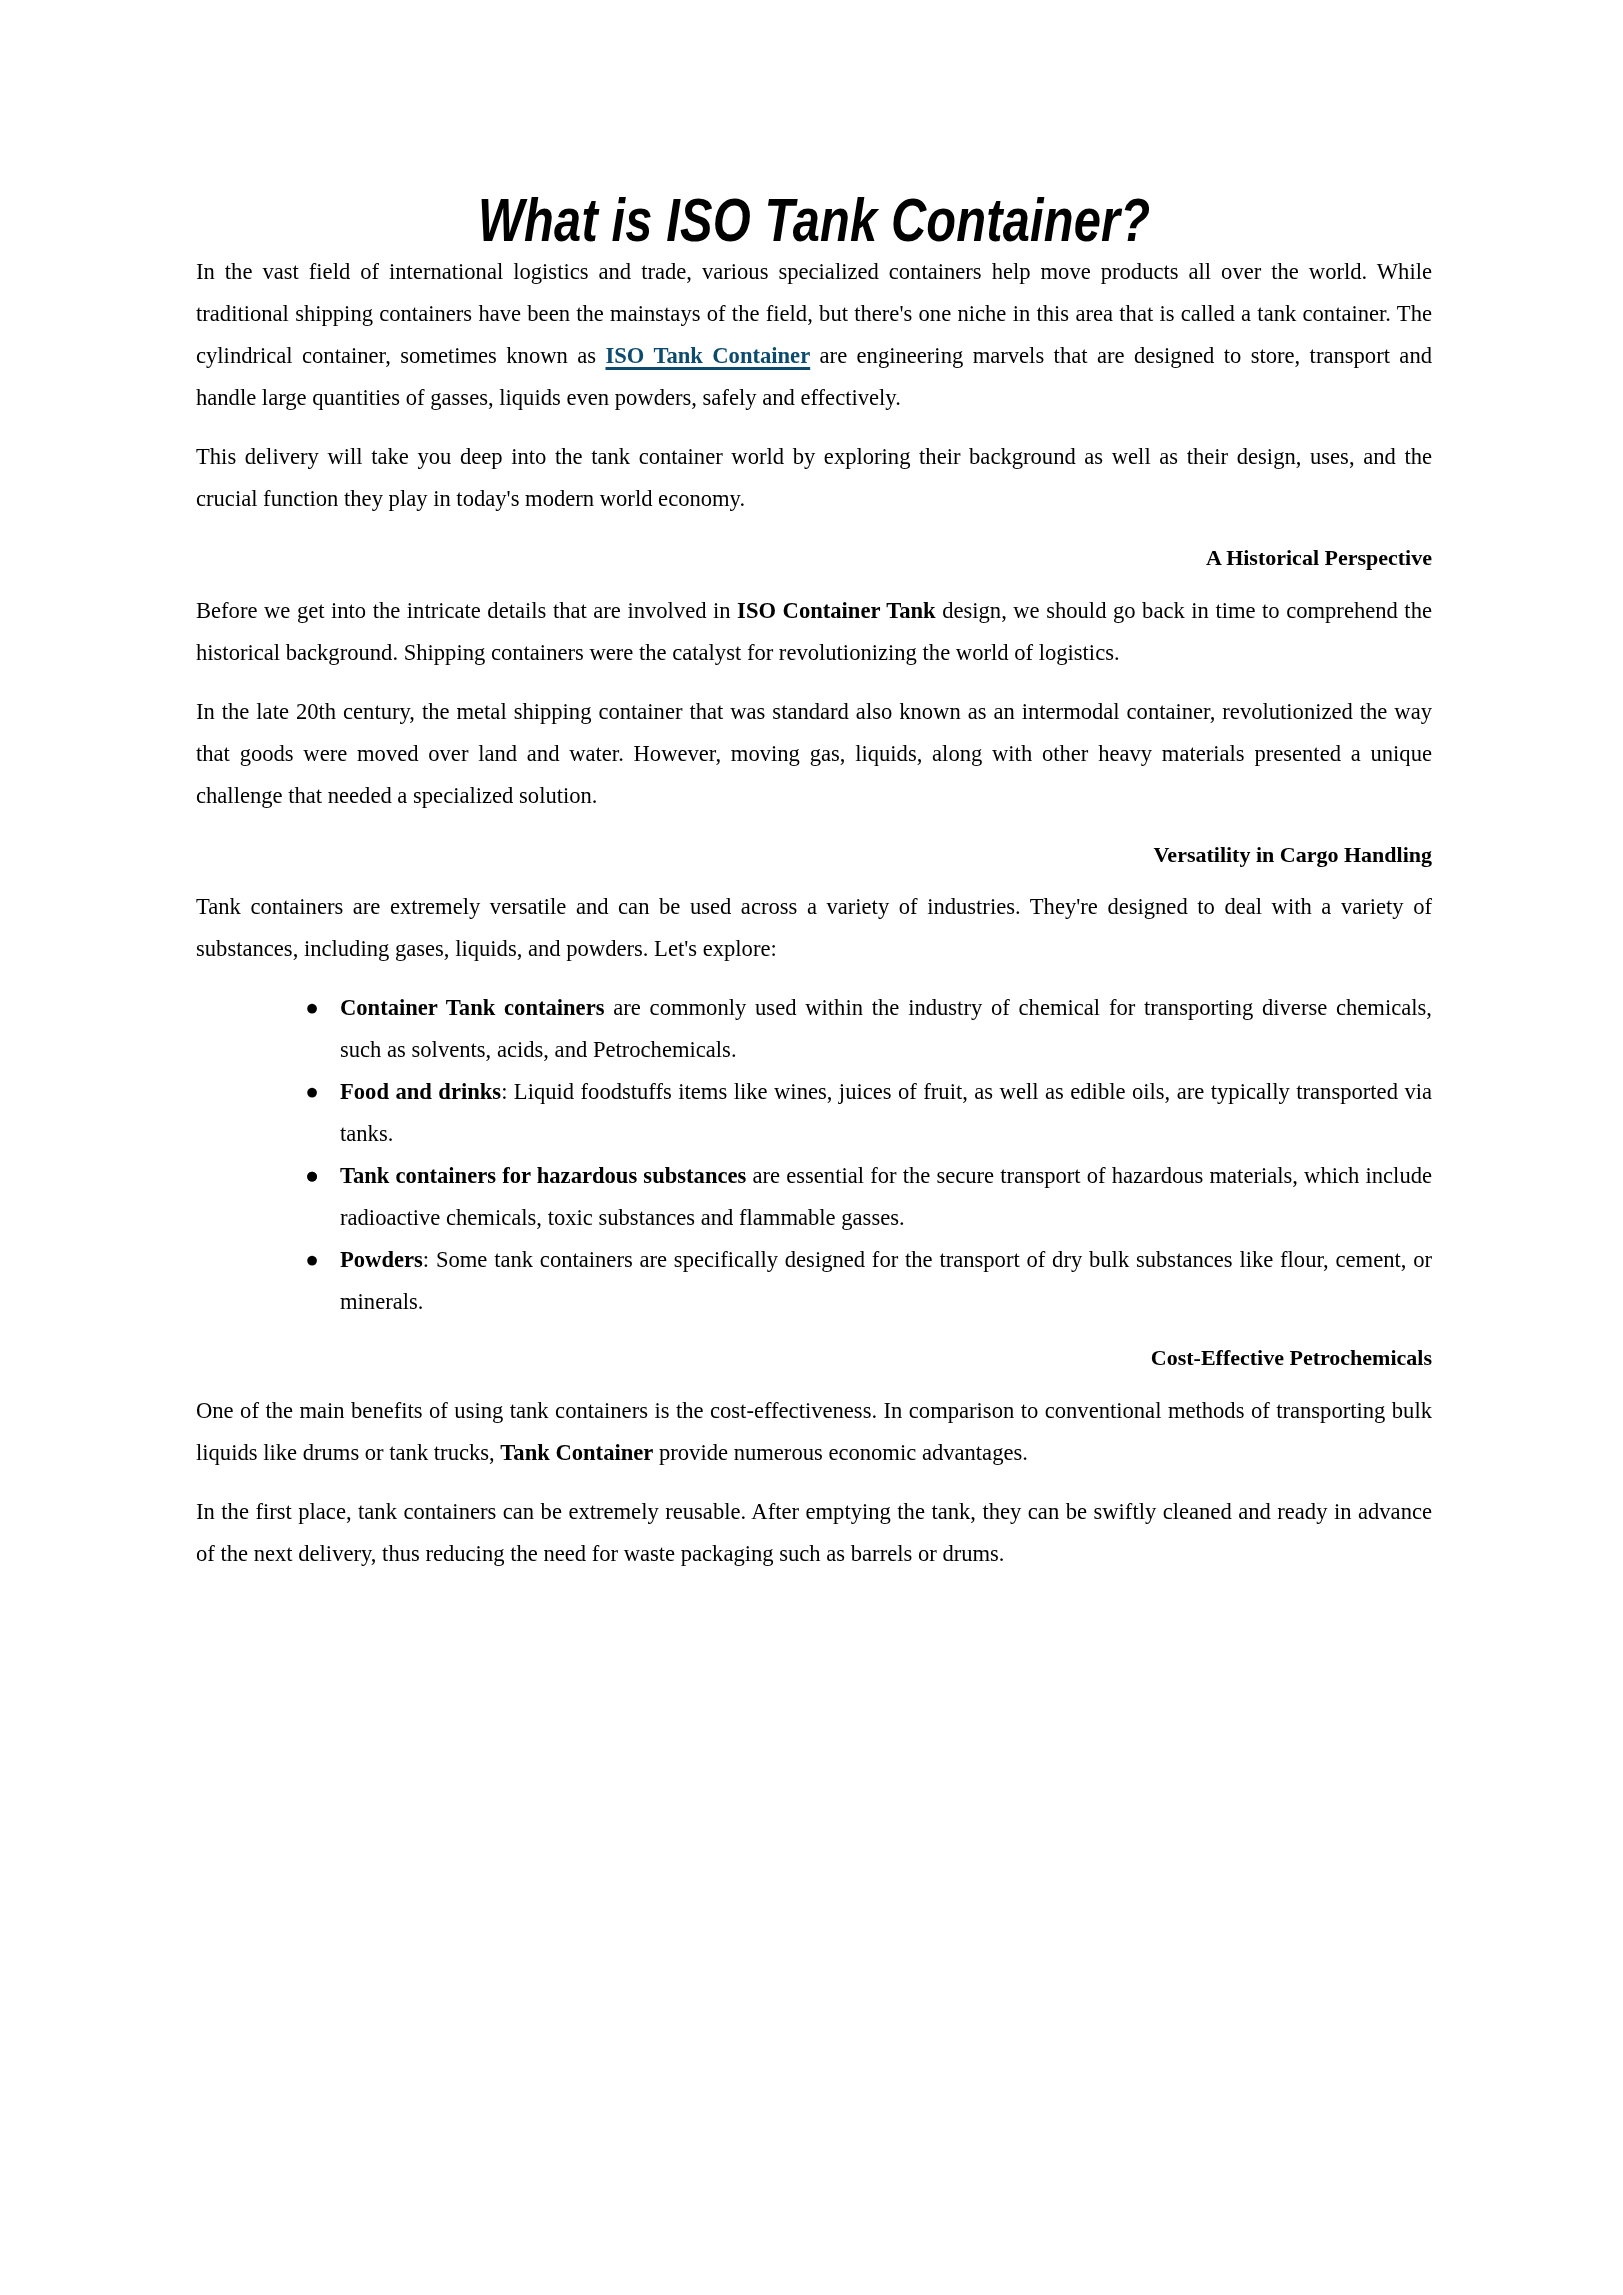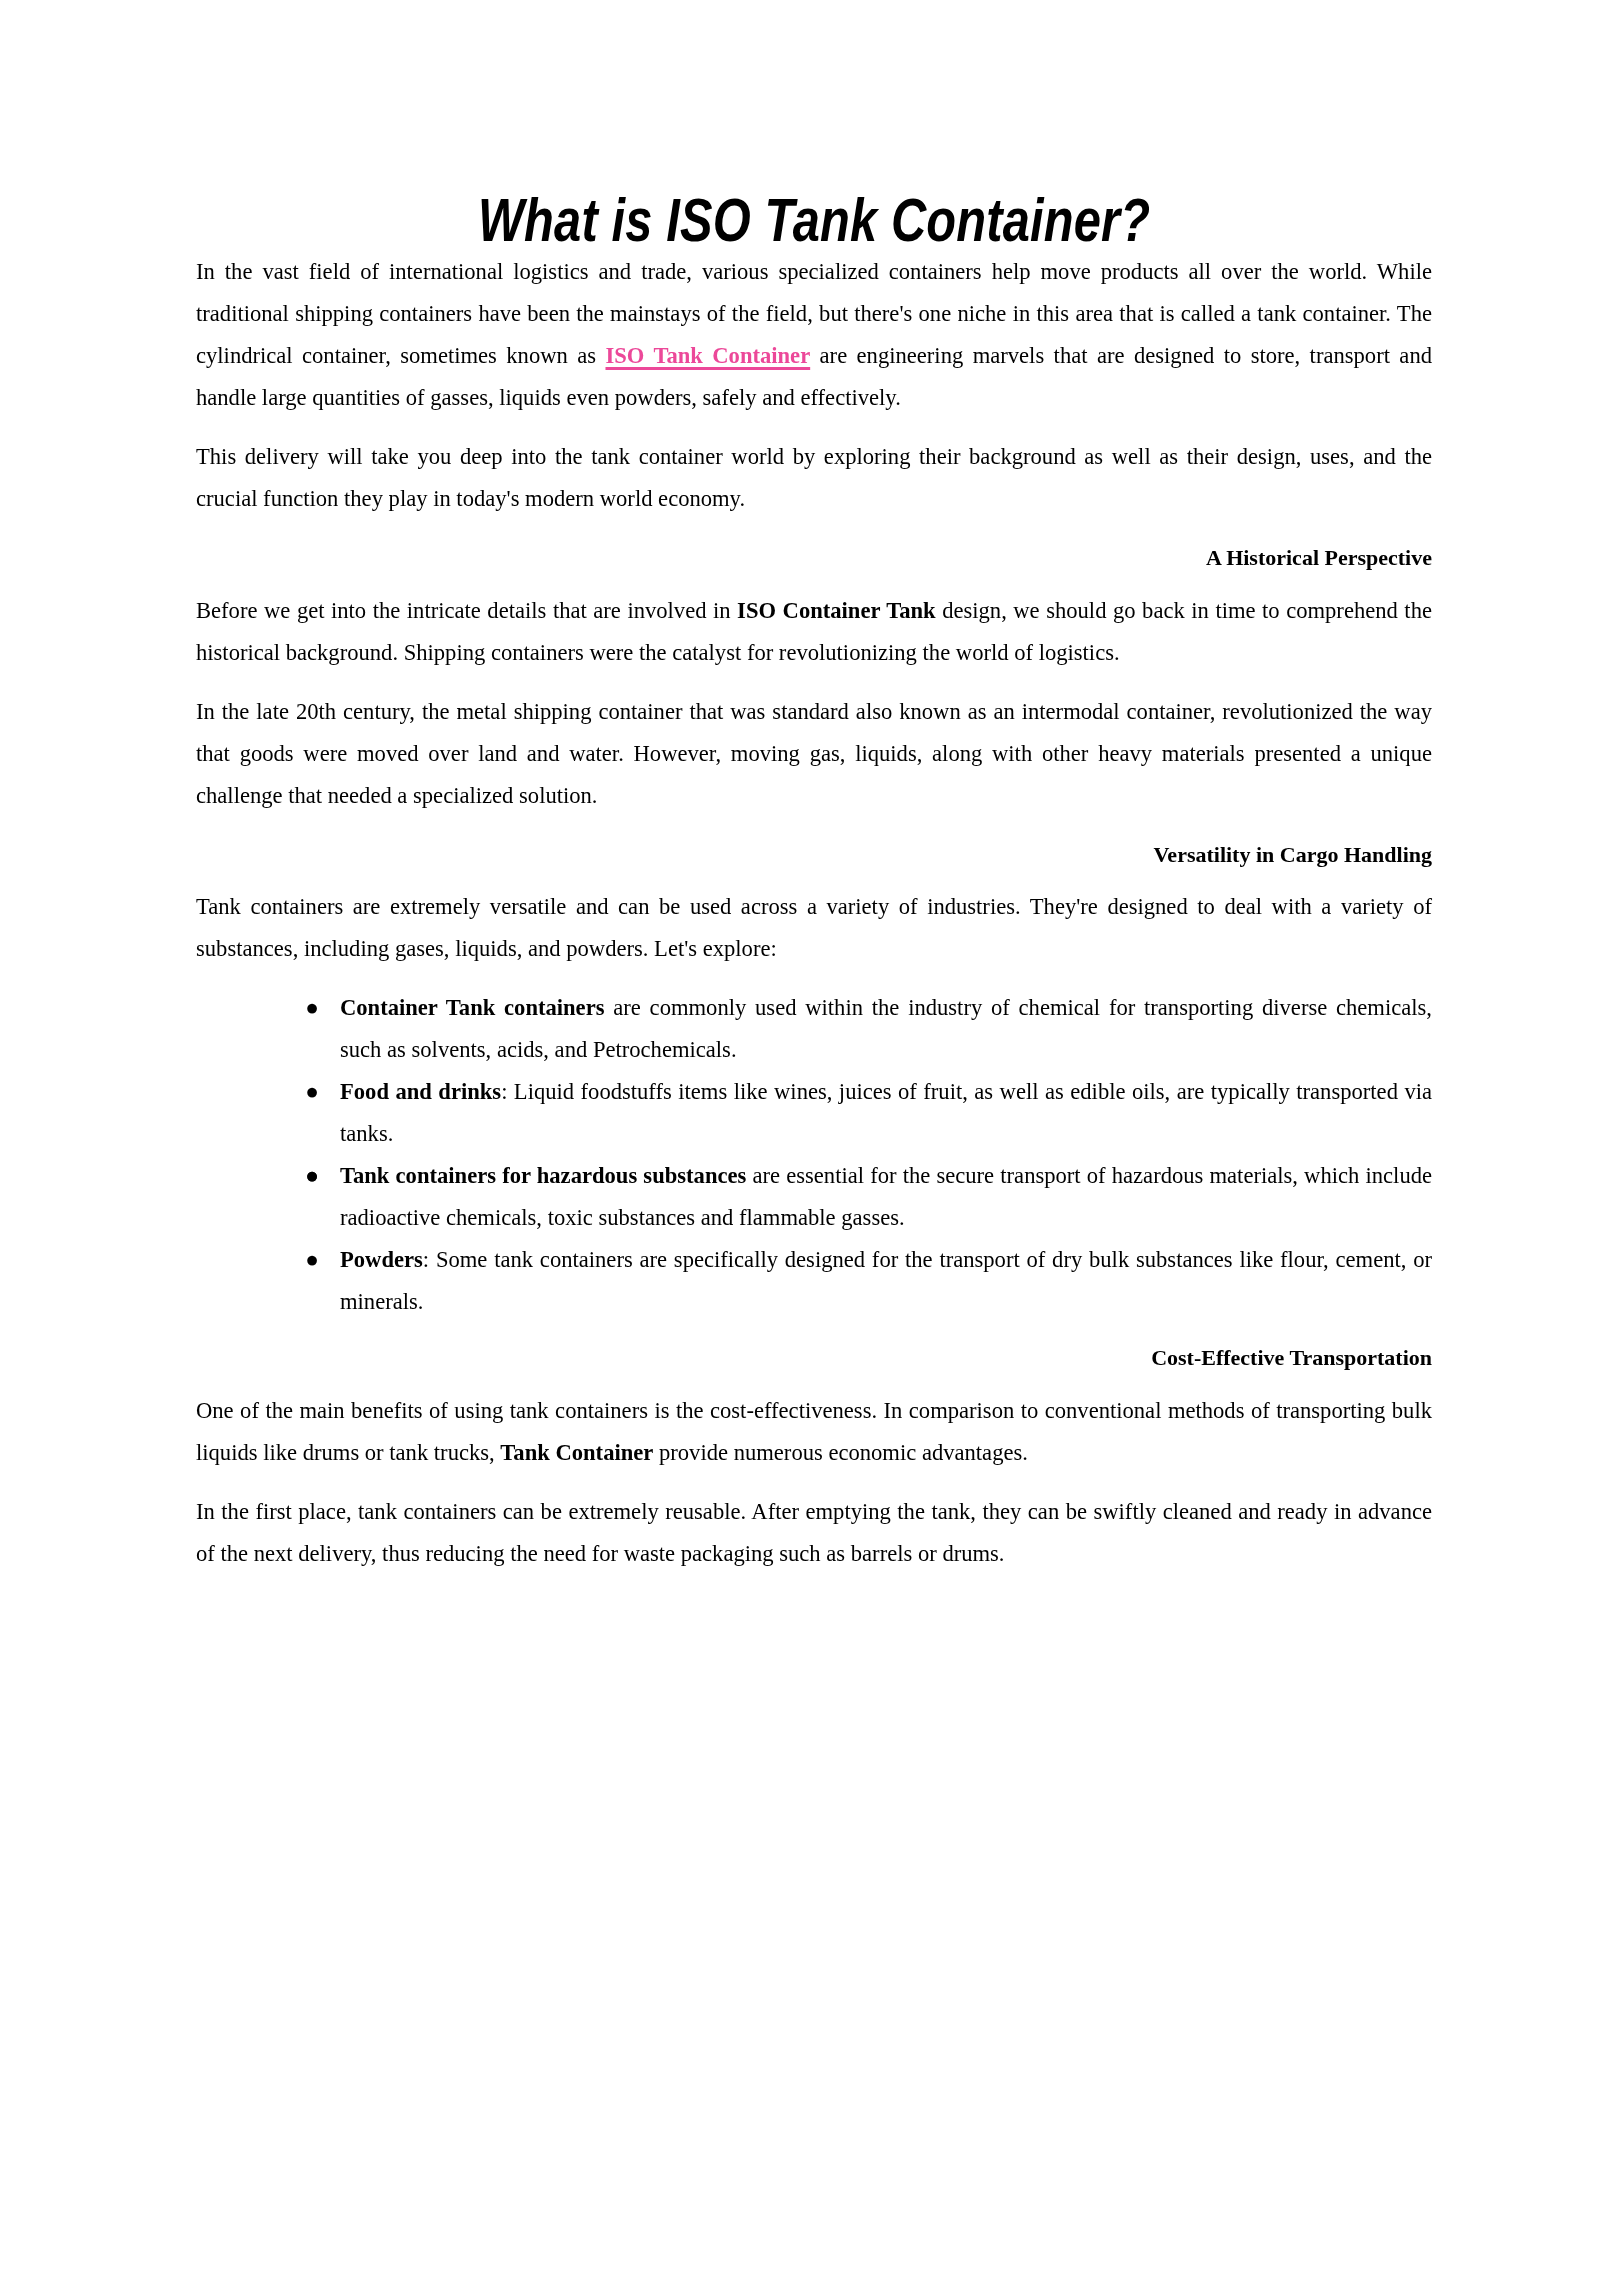--- a/index.html
+++ b/index.html
@@ -70,21 +70,21 @@
     margin: 12.3px 0 10.7px 0;
     text-align: right;
     color: #000000;
   }
 
   
   .bold-inline {
     font-weight: 700;
   }
   a.doc-link {
-    color: #ec4899;
+    color: #0c4a6e;
     font-weight: 700;
     text-decoration: underline;
     text-decoration-thickness: 3.1px;
     text-underline-offset: 3.8px;
   }
 
   
   ul.cargo-list {
     list-style: none;
     margin: 7.7px 0 14px 0;
@@ -151,21 +151,21 @@
       <li>
         <span class="bullet-glyph">●</span>
         <span class="li-text"><span class="bold-inline">Tank containers for hazardous substances</span><span> are essential for the secure transport of hazardous materials, which include radioactive chemicals, toxic substances and flammable gasses.</span></span>
       </li>
       <li>
         <span class="bullet-glyph">●</span>
         <span class="li-text"><span class="bold-inline">Powders</span><span>: Some tank containers are specifically designed for the transport of dry bulk substances like flour, cement, or minerals.</span></span>
       </li>
     </ul>
 
-    <h2 class="section-head">Cost-Effective Transportation</h2>
+    <h2 class="section-head">Cost-Effective Petrochemicals</h2>
 
     <p class="body-par"><span>One of the main benefits of using tank containers is the cost-effectiveness. In comparison to conventional methods of transporting bulk liquids like drums or tank trucks, </span><span class="bold-inline">Tank Container</span><span> provide numerous economic advantages.</span></p>
 
     <p class="body-par">In the first place, tank containers can be extremely reusable. After emptying the tank, they can be swiftly cleaned and ready in advance of the next delivery, thus reducing the need for waste packaging such as barrels or drums.</p>
 
   </div>
 </div>
 
 
 </body></html>

